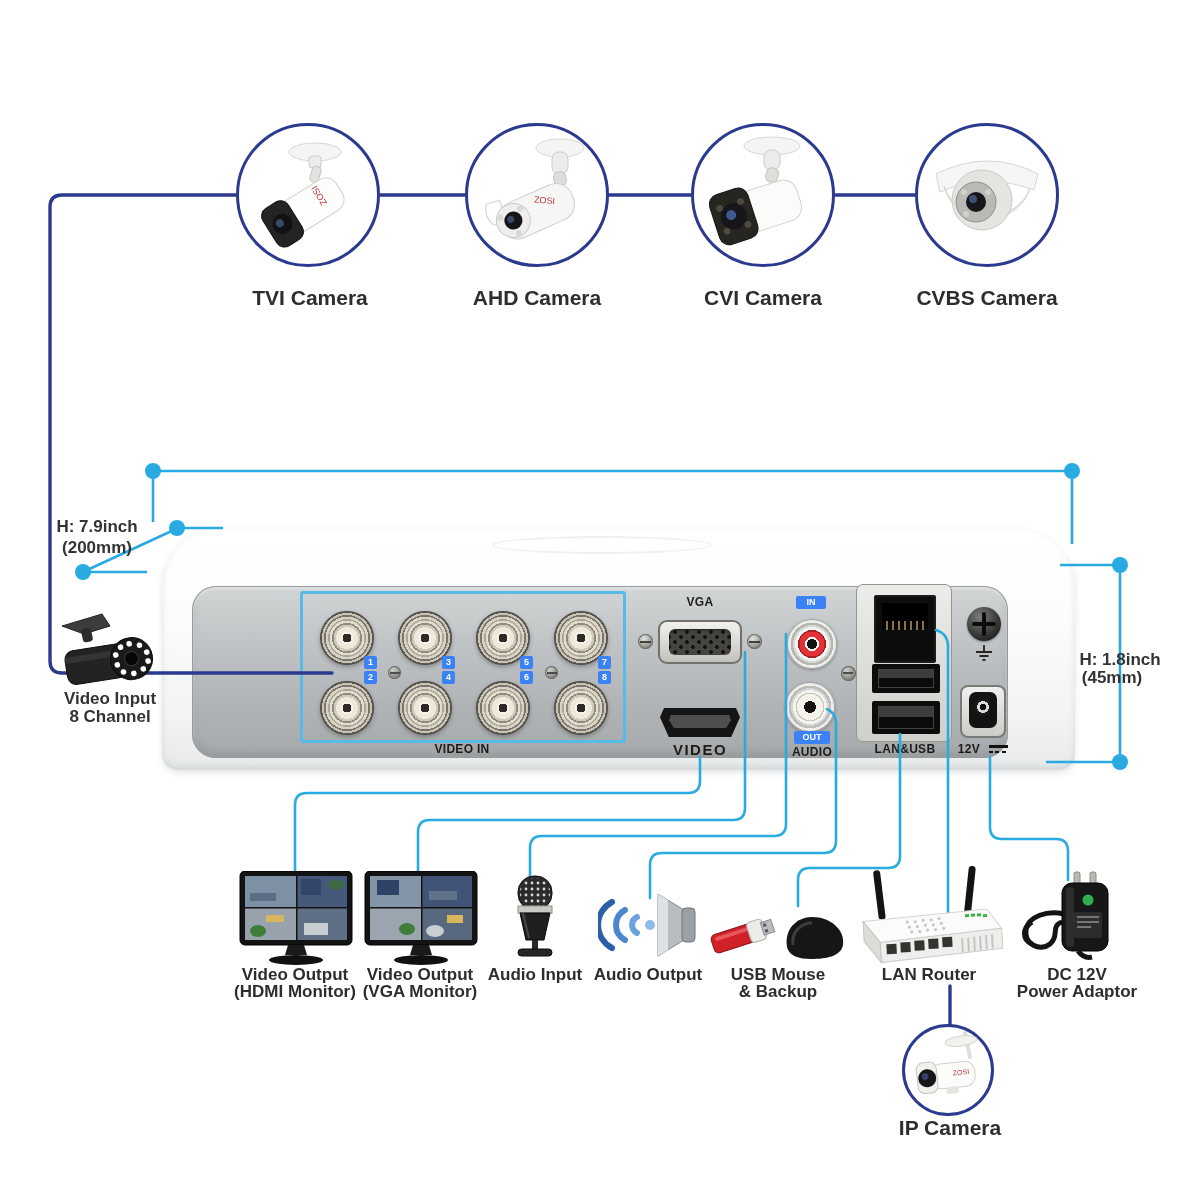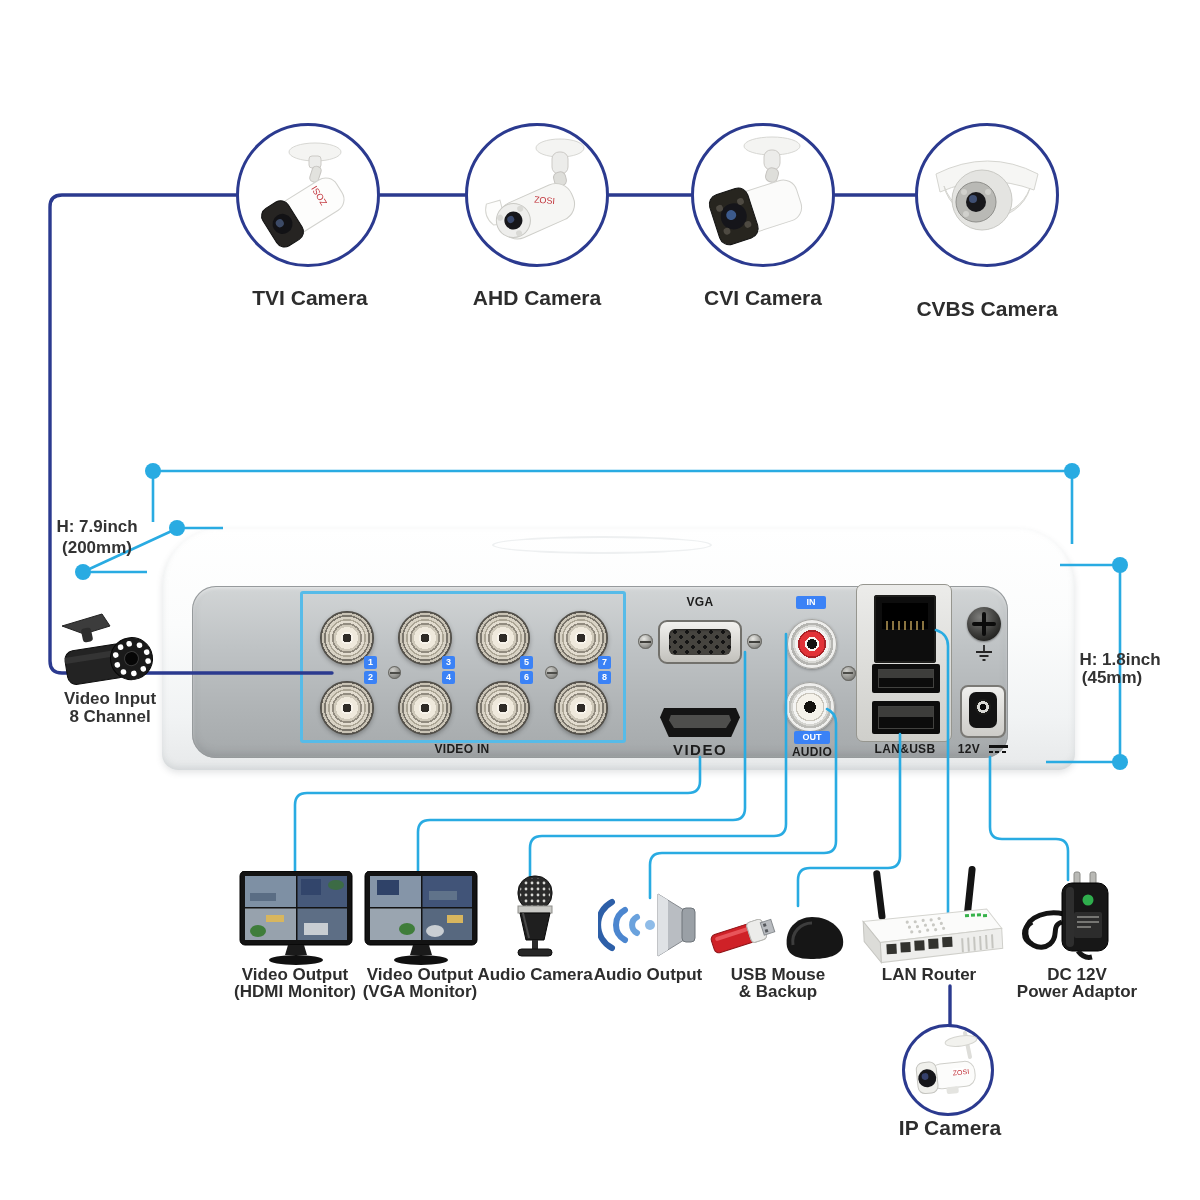--- a/index.html
+++ b/index.html
@@ -189,21 +189,21 @@
       <circle cx="55" cy="73" r="4" fill="#3f4f73"></circle>
       <circle cx="46" cy="66" r="3" fill="#d0d0cc"></circle>
         <circle cx="70" cy="66" r="3" fill="#d0d0cc"></circle>
         <circle cx="48" cy="88" r="3" fill="#d0d0cc"></circle>
     </svg>
   </div>
 
   <div class="abs cam-label" style="left:210px;top:286px;width:200px;">TVI Camera</div>
   <div class="abs cam-label" style="left:437px;top:286px;width:200px;">AHD Camera</div>
   <div class="abs cam-label" style="left:663px;top:286px;width:200px;">CVI Camera</div>
-  <div class="abs cam-label" style="left:887px;top:286px;width:200px;margin-top:11px;">CVBS Camera</div>
+  <div class="abs cam-label" style="left:887px;top:286px;width:200px;">CVBS Camera</div>
 
   <div class="abs dim-label" style="left:32px;top:517px;width:130px;">H: 7.9inch</div>
   <div class="abs dim-label" style="left:32px;top:538px;width:130px;">(200mm)</div>
   <div class="abs dim-label" style="left:1048px;top:650px;width:144px;">H: 1.8inch</div>
   <div class="abs dim-label" style="left:1040px;top:668px;width:144px;">(45mm)</div>
 
   <div class="abs icon" style="left:52px;top:608px;">
     <svg width="110" height="86" viewBox="0 0 110 86">
       <path d="M10,18 L50,6 L58,18 L32,26 Z" fill="#3c3c3c" stroke="#222"></path>
       <rect x="30" y="20" width="10" height="14" rx="3" fill="#2c2c2c" transform="rotate(-12 35 27)"></rect>
@@ -423,21 +423,21 @@
           <path d="M59,47 h22 M59,52 h22 M59,57 h14"></path>
         </g>
       <path d="M60,81 q6,8 14,6" stroke="#141414" stroke-width="5" fill="none"></path>
     </svg>
   </div>
 
   <div class="abs dev-label" style="left:215px;top:966px;width:160px;">Video Output</div>
   <div class="abs dev-label" style="left:215px;top:983px;width:160px;">(HDMI Monitor)</div>
   <div class="abs dev-label" style="left:340px;top:966px;width:160px;">Video Output</div>
   <div class="abs dev-label" style="left:340px;top:983px;width:160px;">(VGA Monitor)</div>
-  <div class="abs dev-label" style="left:455px;top:966px;width:160px;">Audio Camera</div>
+  <div class="abs dev-label" style="left:455px;top:966px;width:160px;">Audio Input</div>
   <div class="abs dev-label" style="left:568px;top:966px;width:160px;">Audio Output</div>
   <div class="abs dev-label" style="left:698px;top:966px;width:160px;">USB Mouse</div>
   <div class="abs dev-label" style="left:698px;top:983px;width:160px;">&amp; Backup</div>
   <div class="abs dev-label" style="left:849px;top:966px;width:160px;">LAN Router</div>
   <div class="abs dev-label" style="left:997px;top:966px;width:160px;">DC 12V</div>
   <div class="abs dev-label" style="left:997px;top:983px;width:160px;">Power Adaptor</div>
 
   <div class="abs ip-circle" style="left:902px;top:1024px;">
     <svg width="86" height="86" viewBox="0 0 86 86">
       <path d="M60,6 L65,30" stroke="#dededa" stroke-width="4" stroke-linecap="round"></path>

